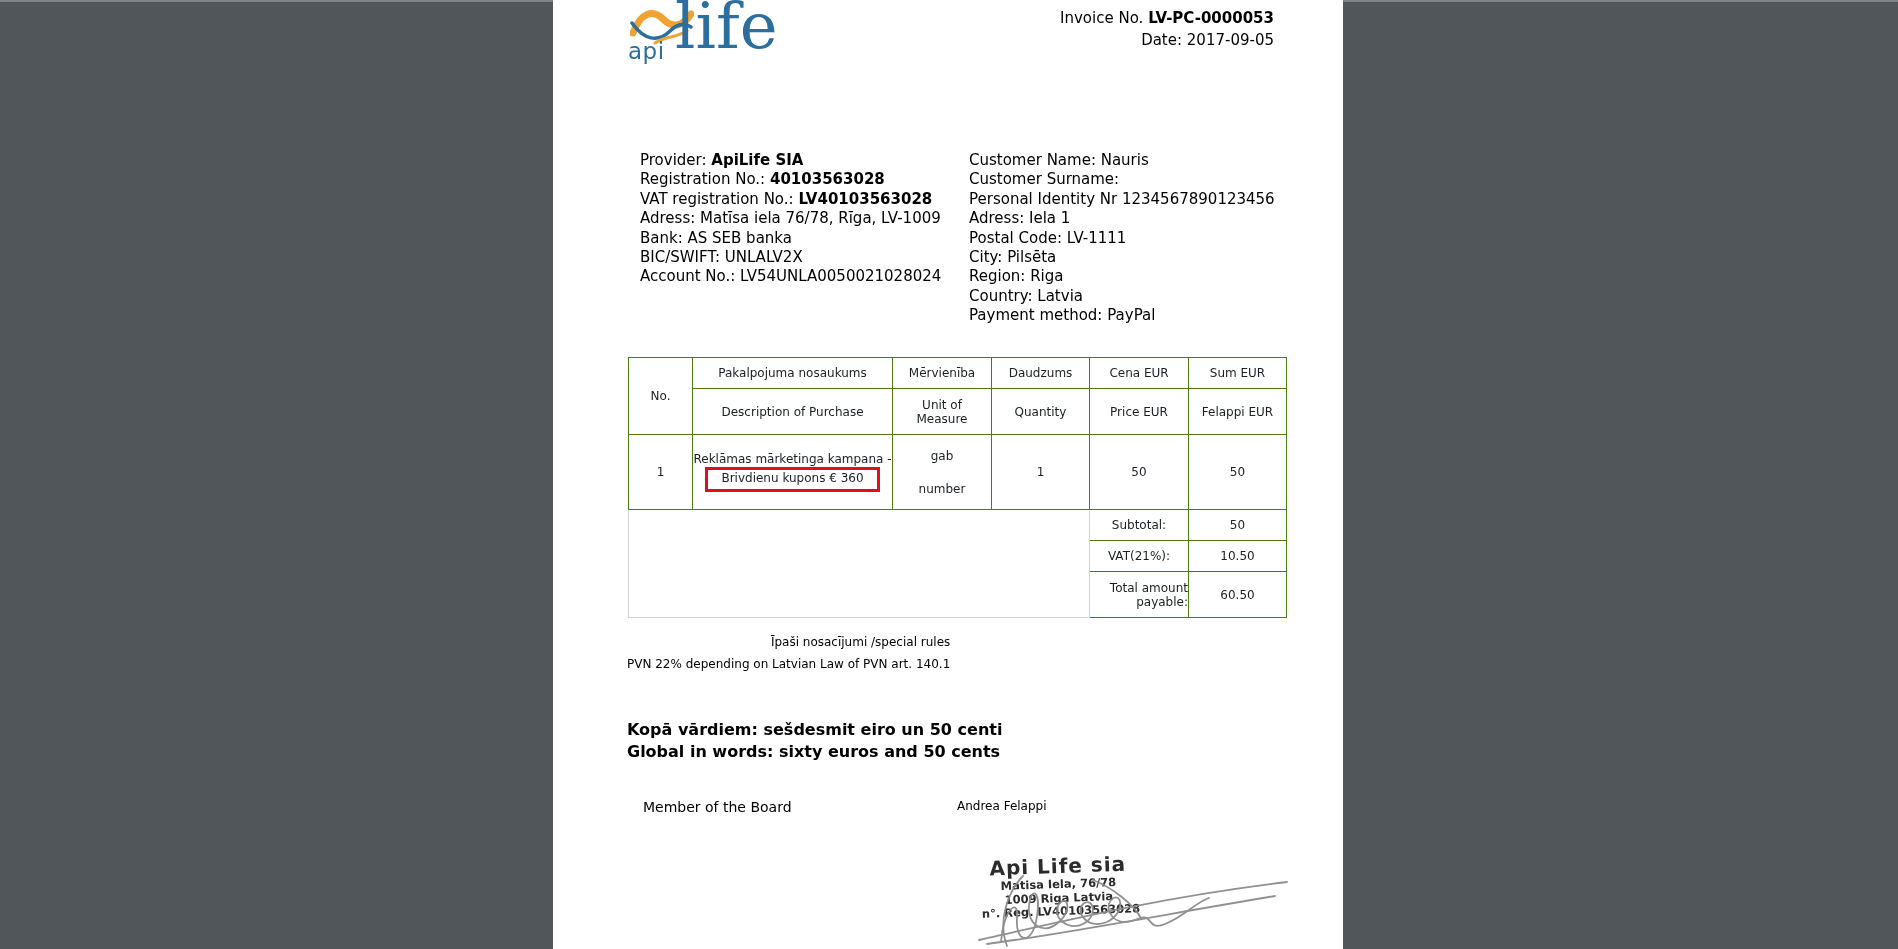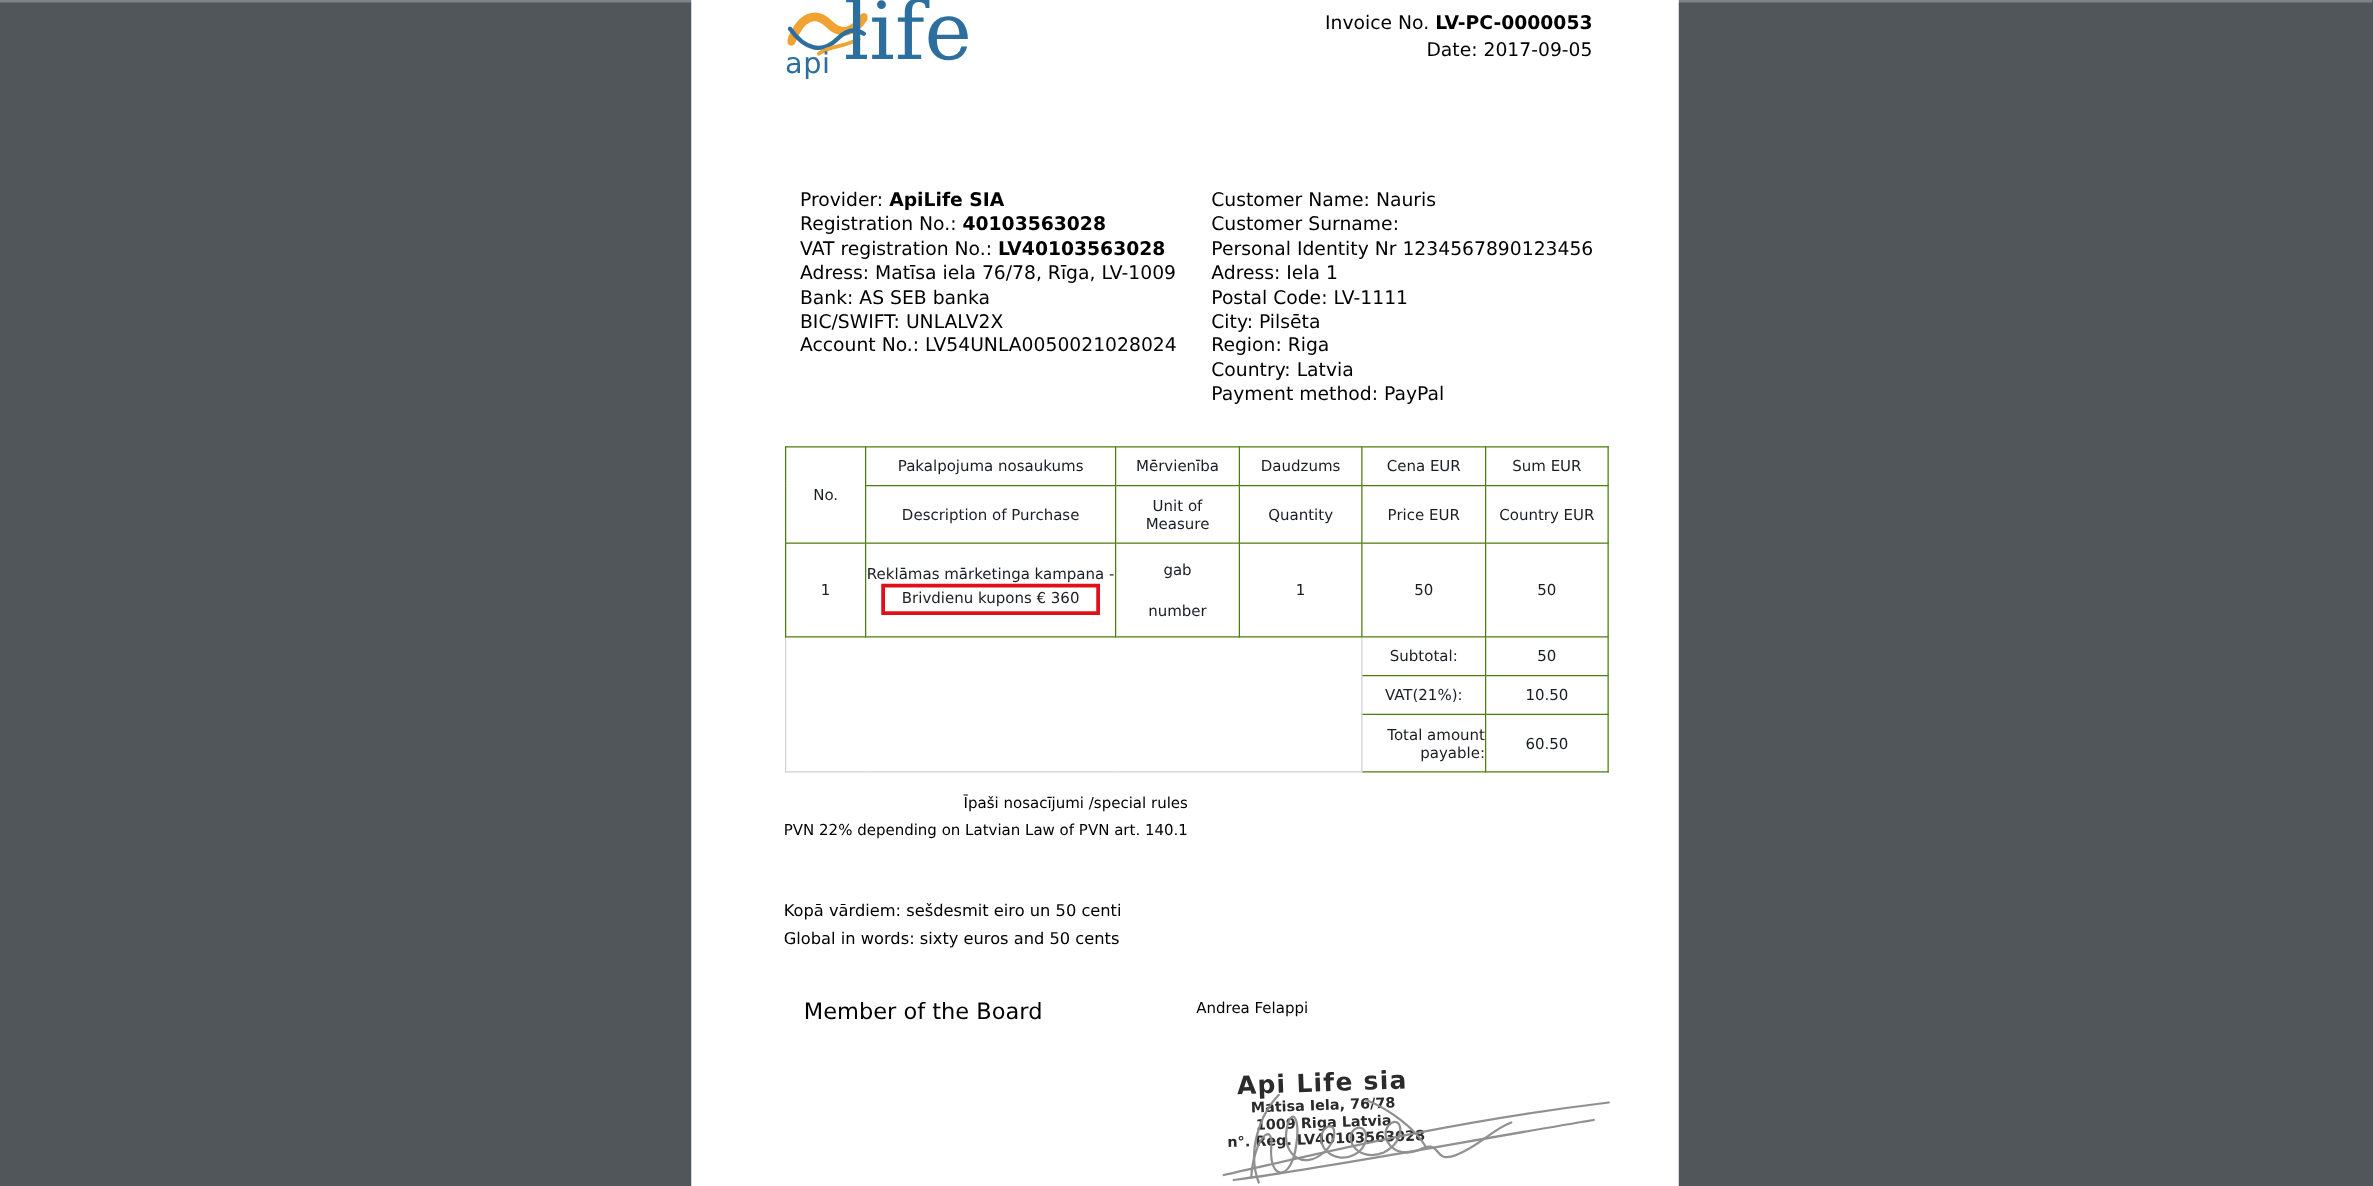--- a/index.html
+++ b/index.html
@@ -65,24 +65,24 @@
   }
   .unit-cell { vertical-align:top; padding-top:13px; }
   .unit-line2 { margin-top:19px; }
   .wrap-narrow { max-width:66px; margin:0 auto; }
   .flabel { text-align:right; padding-right:10px; }
   .flabel .wrap-right { max-width:86px; margin-left:auto; text-align:right; }
   .fval { text-align:center; }
 
   
   .special { position:absolute; left:74px; top:632px; font-size:12px; line-height:21.8px;text-align:right; }
-  .words   { position:absolute; left:74px; top:719px; font-size:13px; line-height:21.8px; }
-
-  
-  .board-label { position:absolute; left:90px;  top:799px; font-size:18px; }
+  .words   { position:absolute; left:74px; top:719px; font-size:16px; line-height:21.8px;font-weight:bold; }
+
+  
+  .board-label { position:absolute; left:90px;  top:799px; font-size:14px; }
   .board-name  { position:absolute; left:404px; top:799px; font-size:12px; }
 
   .stamp {
     position:absolute; left:428px; top:854px; width:155px;
     text-align:center; transform:rotate(-2deg);
     color:#2b2b2b;
   }
   .stamp-title { font-size:20px; font-weight:bold; letter-spacing:1px; white-space:nowrap; }
   .stamp-line  { font-size:11.5px; font-weight:bold; line-height:13.5px; white-space:nowrap; }
   .sig-svg { position:absolute; left:420px; top:860px; }
@@ -149,21 +149,21 @@
       <td>Cena EUR</td>
       <td>Sum EUR</td>
     </tr>
     <tr style="height:46px">
       <td>Description of Purchase</td>
       <td>
             <div class="wrap-narrow">Unit of Measure</div>
           </td>
       <td>Quantity</td>
       <td>Price EUR</td>
-      <td>Country EUR</td>
+      <td>Felappi EUR</td>
     </tr>
     <tr style="height:75px">
       <td>1</td>
       <td class="desc-cell">
         <div>Reklāmas mārketinga kampana -</div>
         <span class="redbox"><span>Brivdienu kupons € 360</span></span>
       </td>
       <td class="unit-cell">
         <div>gab</div>
         <div class="unit-line2">number</div>

